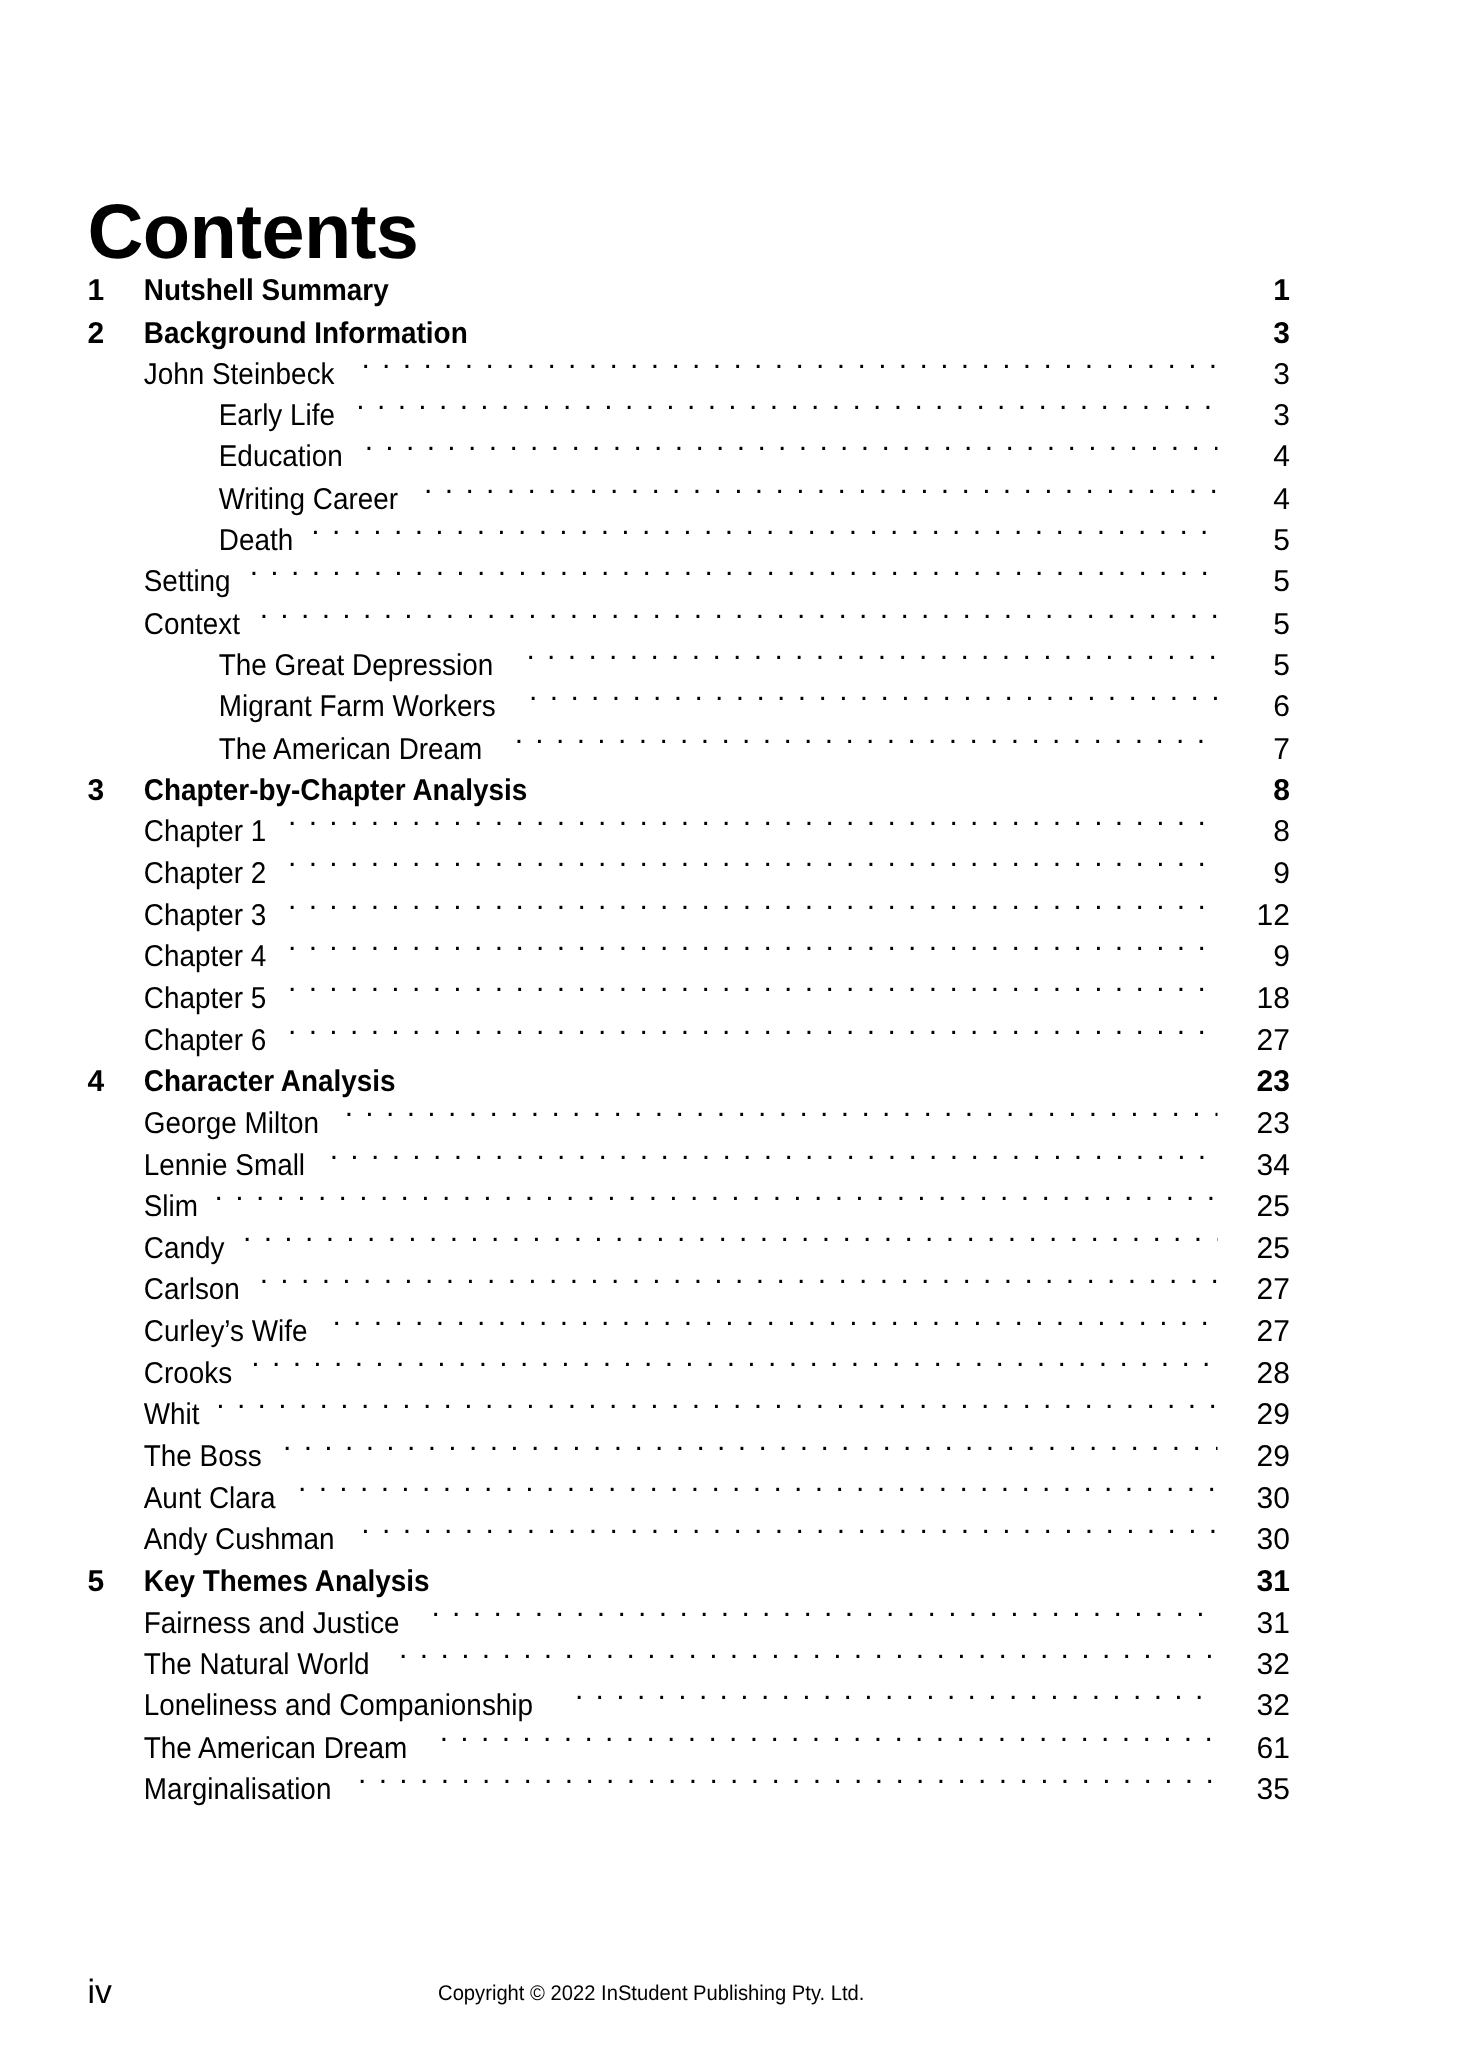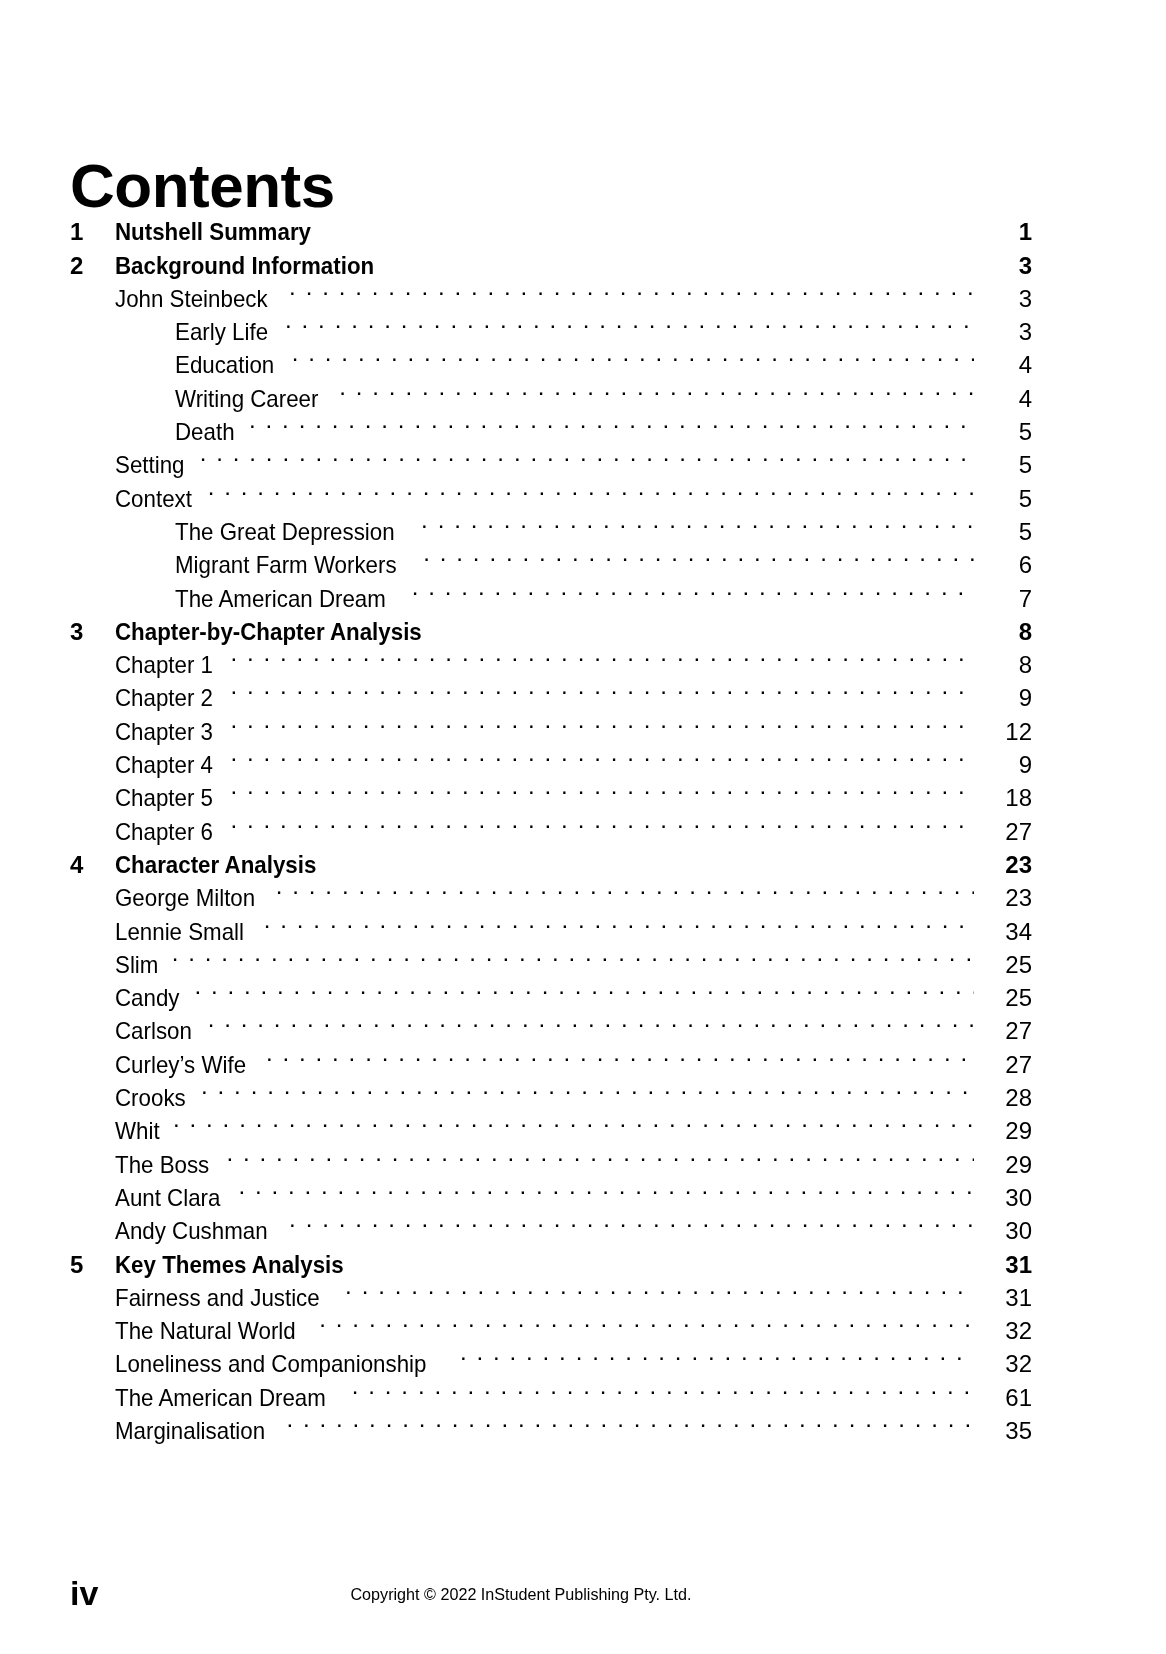--- a/index.html
+++ b/index.html
@@ -107,22 +107,22 @@
     position: absolute;
     left: 70px;
     top: 1578px;
     width: 962px;
     height: 30px;
   }
   .folio {
     position: absolute;
     left: 0;
     top: 0;
-    font-size: 34px;
-    font-weight: bold;
+    font-size: 27px;
+    font-weight: normal;
     line-height: 30px;
   }
   .copyright {
     position: absolute;
     left: 0;
     top: 2px;
     width: 902px;
     text-align: center;
     font-size: 17px;
     line-height: 30px;

